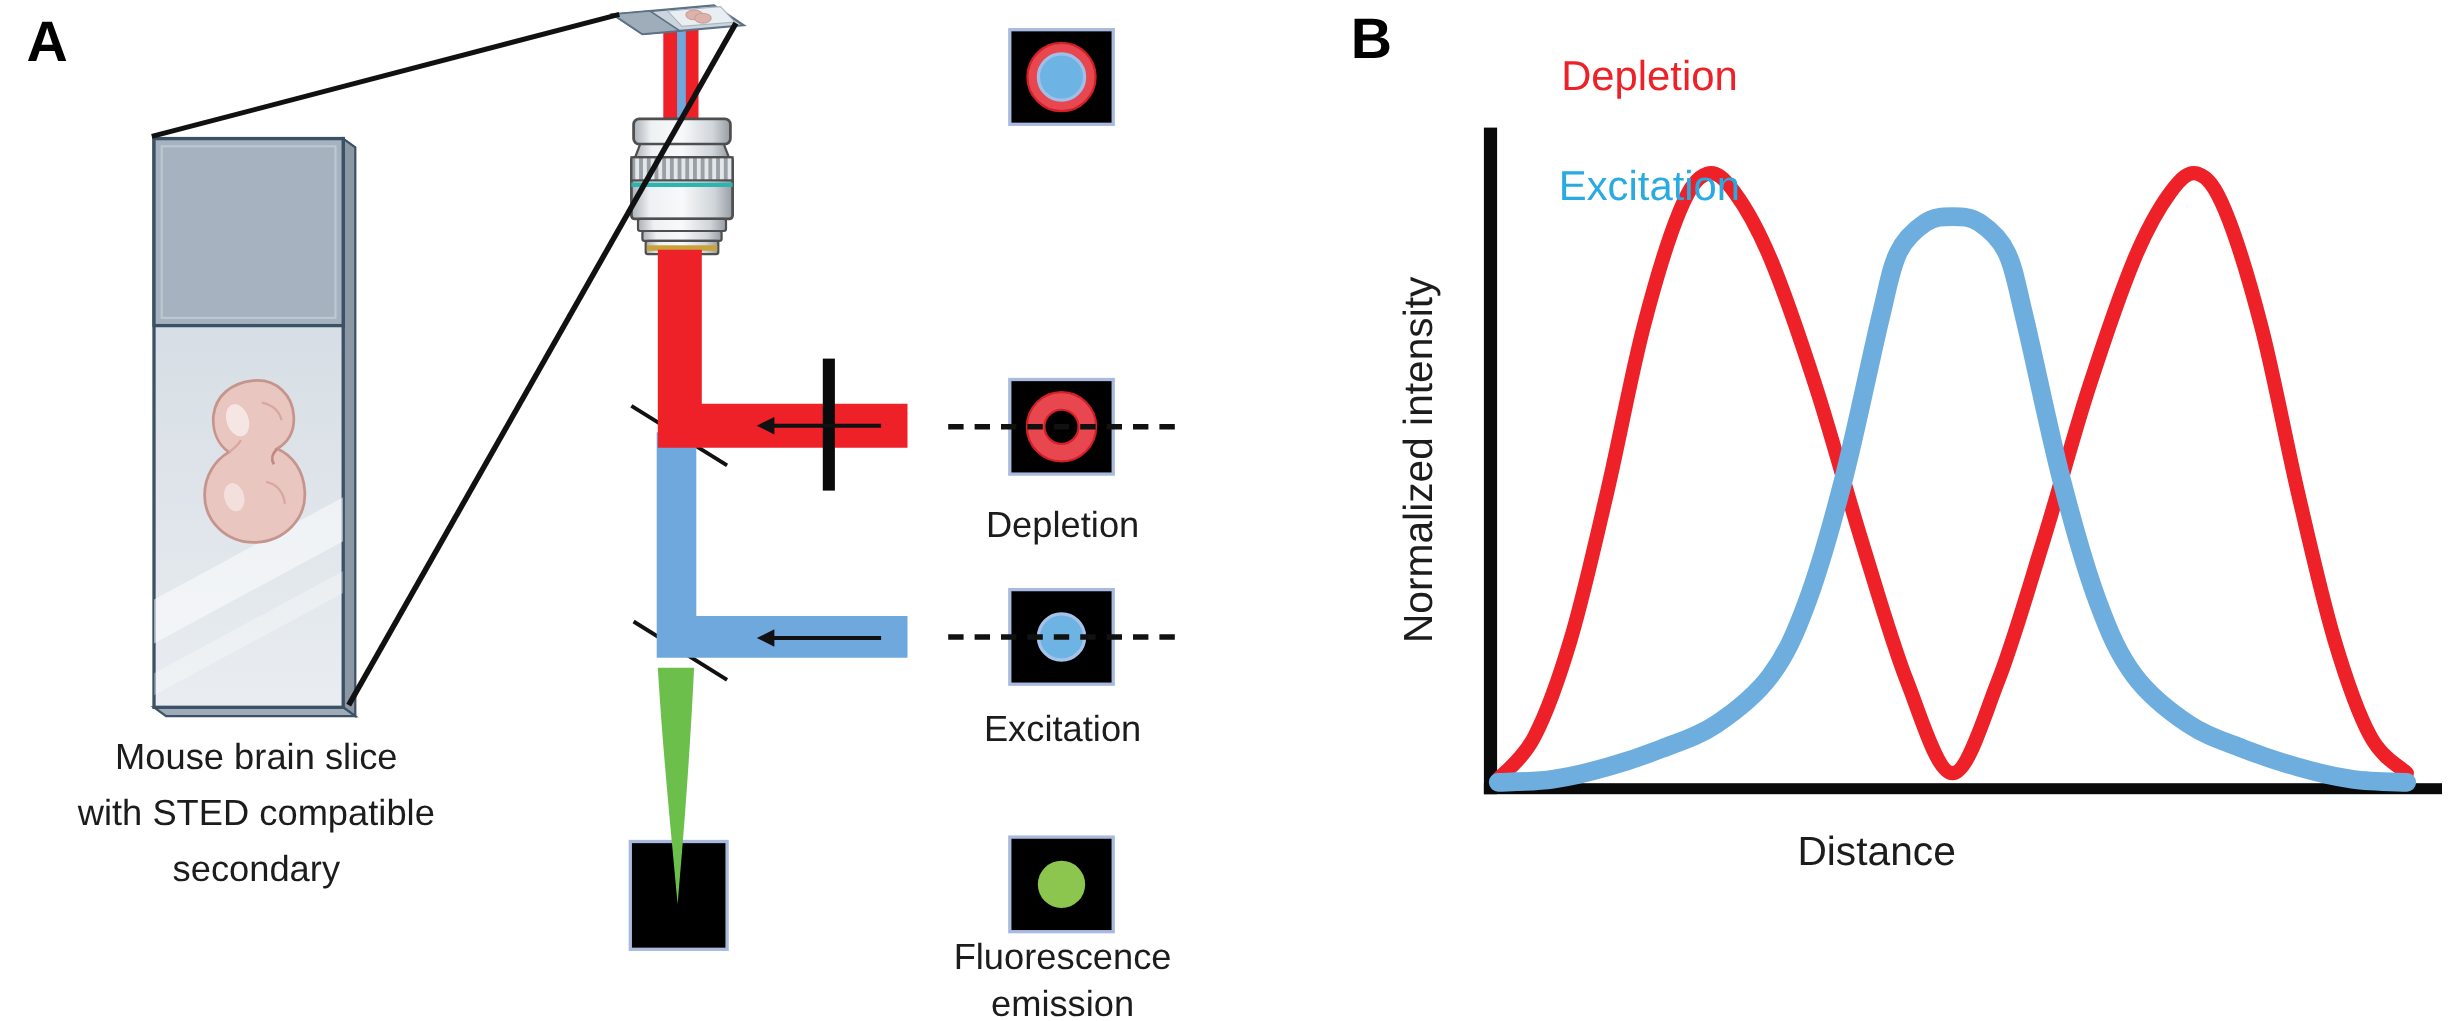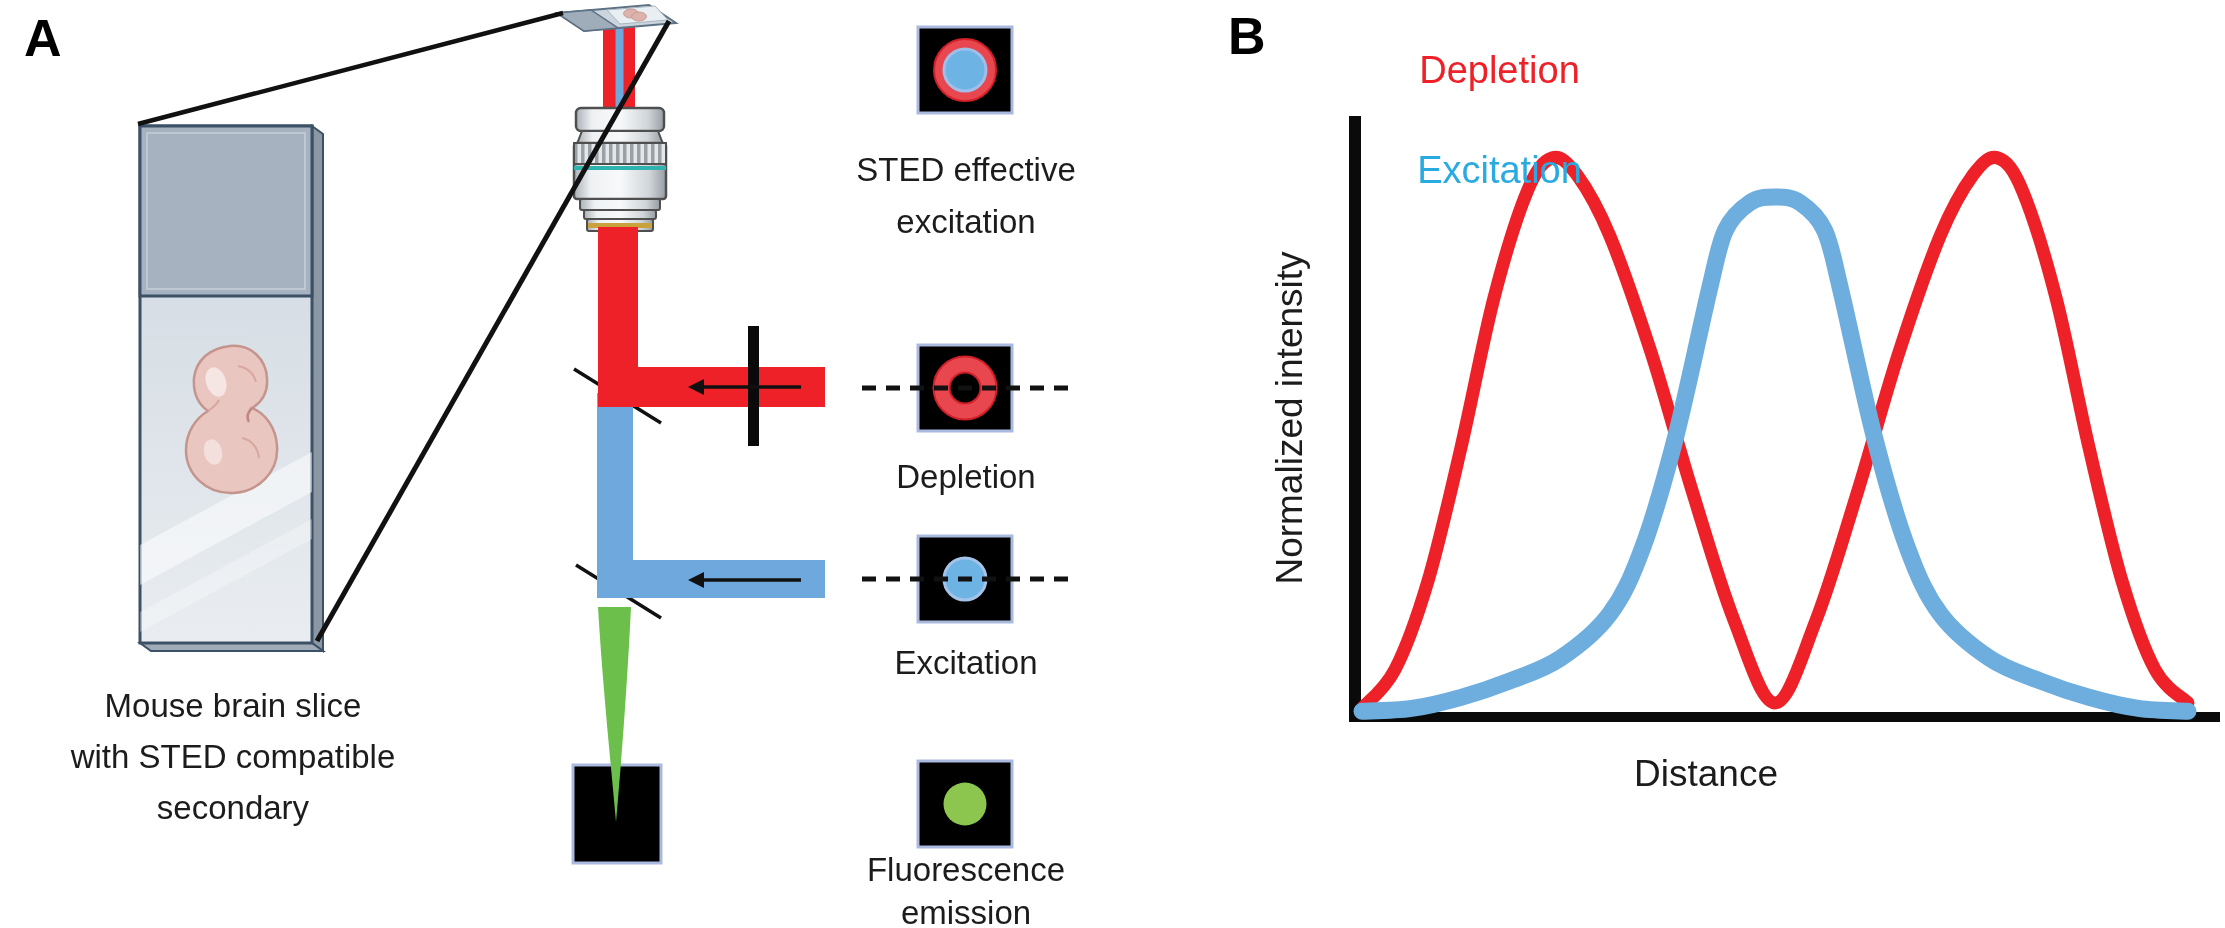--- a/index.html
+++ b/index.html
@@ -1,21 +1,21 @@
 <!DOCTYPE html>
 <html><head>
 <meta charset="utf-8">
 <style>
   html,body{margin:0;padding:0;background:#ffffff;}
   #fig{position:relative;width:2225px;height:928px;background:#ffffff;overflow:hidden;
        font-family:"Liberation Sans",sans-serif;color:#1a1a1a;}
   #gfx{position:absolute;left:0;top:0;}
   .lbl{position:absolute;white-space:pre-line;text-align:center;color:#1c1c1c;}
   .panel-letter{font-size:52px;font-weight:bold;color:#000;}
-  .cap{font-size:33px;line-height:51px;margin-top:18px;}
+  .cap{font-size:33px;line-height:51px;}
   .cap2{font-size:33px;line-height:52px;}
   .cap3{font-size:33px;line-height:50px;}
   .cap4{font-size:33px;line-height:43px;}
   .legend{font-size:38px;line-height:50px;font-weight:500;}
   .legend .red{color:#ed2127;display:block;}
   .legend .blue{color:#29abe2;display:block;}
   .axis-label{font-size:37px;white-space:nowrap;}
   .ylab{transform:translate(-50%,-50%) rotate(-90deg);}
 </style>
 </head>
@@ -144,22 +144,20 @@
     <path id="curve-excitation" fill="none" stroke-width="17" stroke-linecap="round" stroke-linejoin="round" d="M 1362.0 711.2 C 1370.3 710.8, 1395.0 710.8, 1411.6 708.4 C 1428.1 706.1, 1444.6 702.0, 1461.1 697.3 C 1477.6 692.7, 1494.2 687.1, 1510.7 680.6 C 1527.2 674.2, 1543.7 669.5, 1560.2 658.4 C 1576.8 647.3, 1596.0 632.5, 1609.8 613.9 C 1623.6 595.4, 1631.8 576.9, 1642.8 547.2 C 1653.9 517.5, 1664.9 478.6, 1675.9 436.0 C 1686.9 393.4, 1700.7 325.7, 1708.9 291.4 C 1717.2 257.2, 1718.6 245.1, 1725.4 230.3 C 1732.3 215.5, 1742.0 208.0, 1750.2 202.5 C 1758.5 196.9, 1766.7 196.9, 1775.0 196.9 C 1783.3 196.9, 1791.5 196.9, 1799.8 202.5 C 1808.0 208.0, 1817.7 215.5, 1824.6 230.3 C 1831.4 245.1, 1832.8 257.2, 1841.1 291.4 C 1849.3 325.7, 1863.1 393.4, 1874.1 436.0 C 1885.1 478.6, 1896.1 517.5, 1907.2 547.2 C 1918.2 576.9, 1926.4 595.4, 1940.2 613.9 C 1954.0 632.5, 1973.2 647.3, 1989.8 658.4 C 2006.3 669.5, 2022.8 674.2, 2039.3 680.6 C 2055.8 687.1, 2072.4 692.7, 2088.9 697.3 C 2105.4 702.0, 2121.9 706.1, 2138.4 708.4 C 2155.0 710.8, 2179.7 710.8, 2188.0 711.2" stroke="#6eaedf"></path>
   </svg>
 
   <div class="lbl panel-letter" style="left:24px;top:8px;">A</div>
   <div class="lbl panel-letter" style="left:1228px;top:6px;">B</div>
 
   <div class="lbl cap" style="left:37px;top:662px;width:392px;">Mouse brain slice
 with STED compatible
 secondary</div>
 
-  <div class="lbl cap2" style="left:816px;top:144px;width:300px;">STED effective
-excitation</div>
   <div class="lbl cap3" style="left:816px;top:452px;width:300px;">Depletion</div>
   <div class="lbl cap3" style="left:816px;top:638px;width:300px;">Excitation</div>
   <div class="lbl cap4" style="left:816px;top:848px;width:300px;">Fluorescence
 emission</div>
 
   <div class="lbl legend" style="left:1392px;top:-5px;width:215px;">
     <span class="red">Depletion</span>
     <span class="blue">Excitation</span>
   </div>
 

